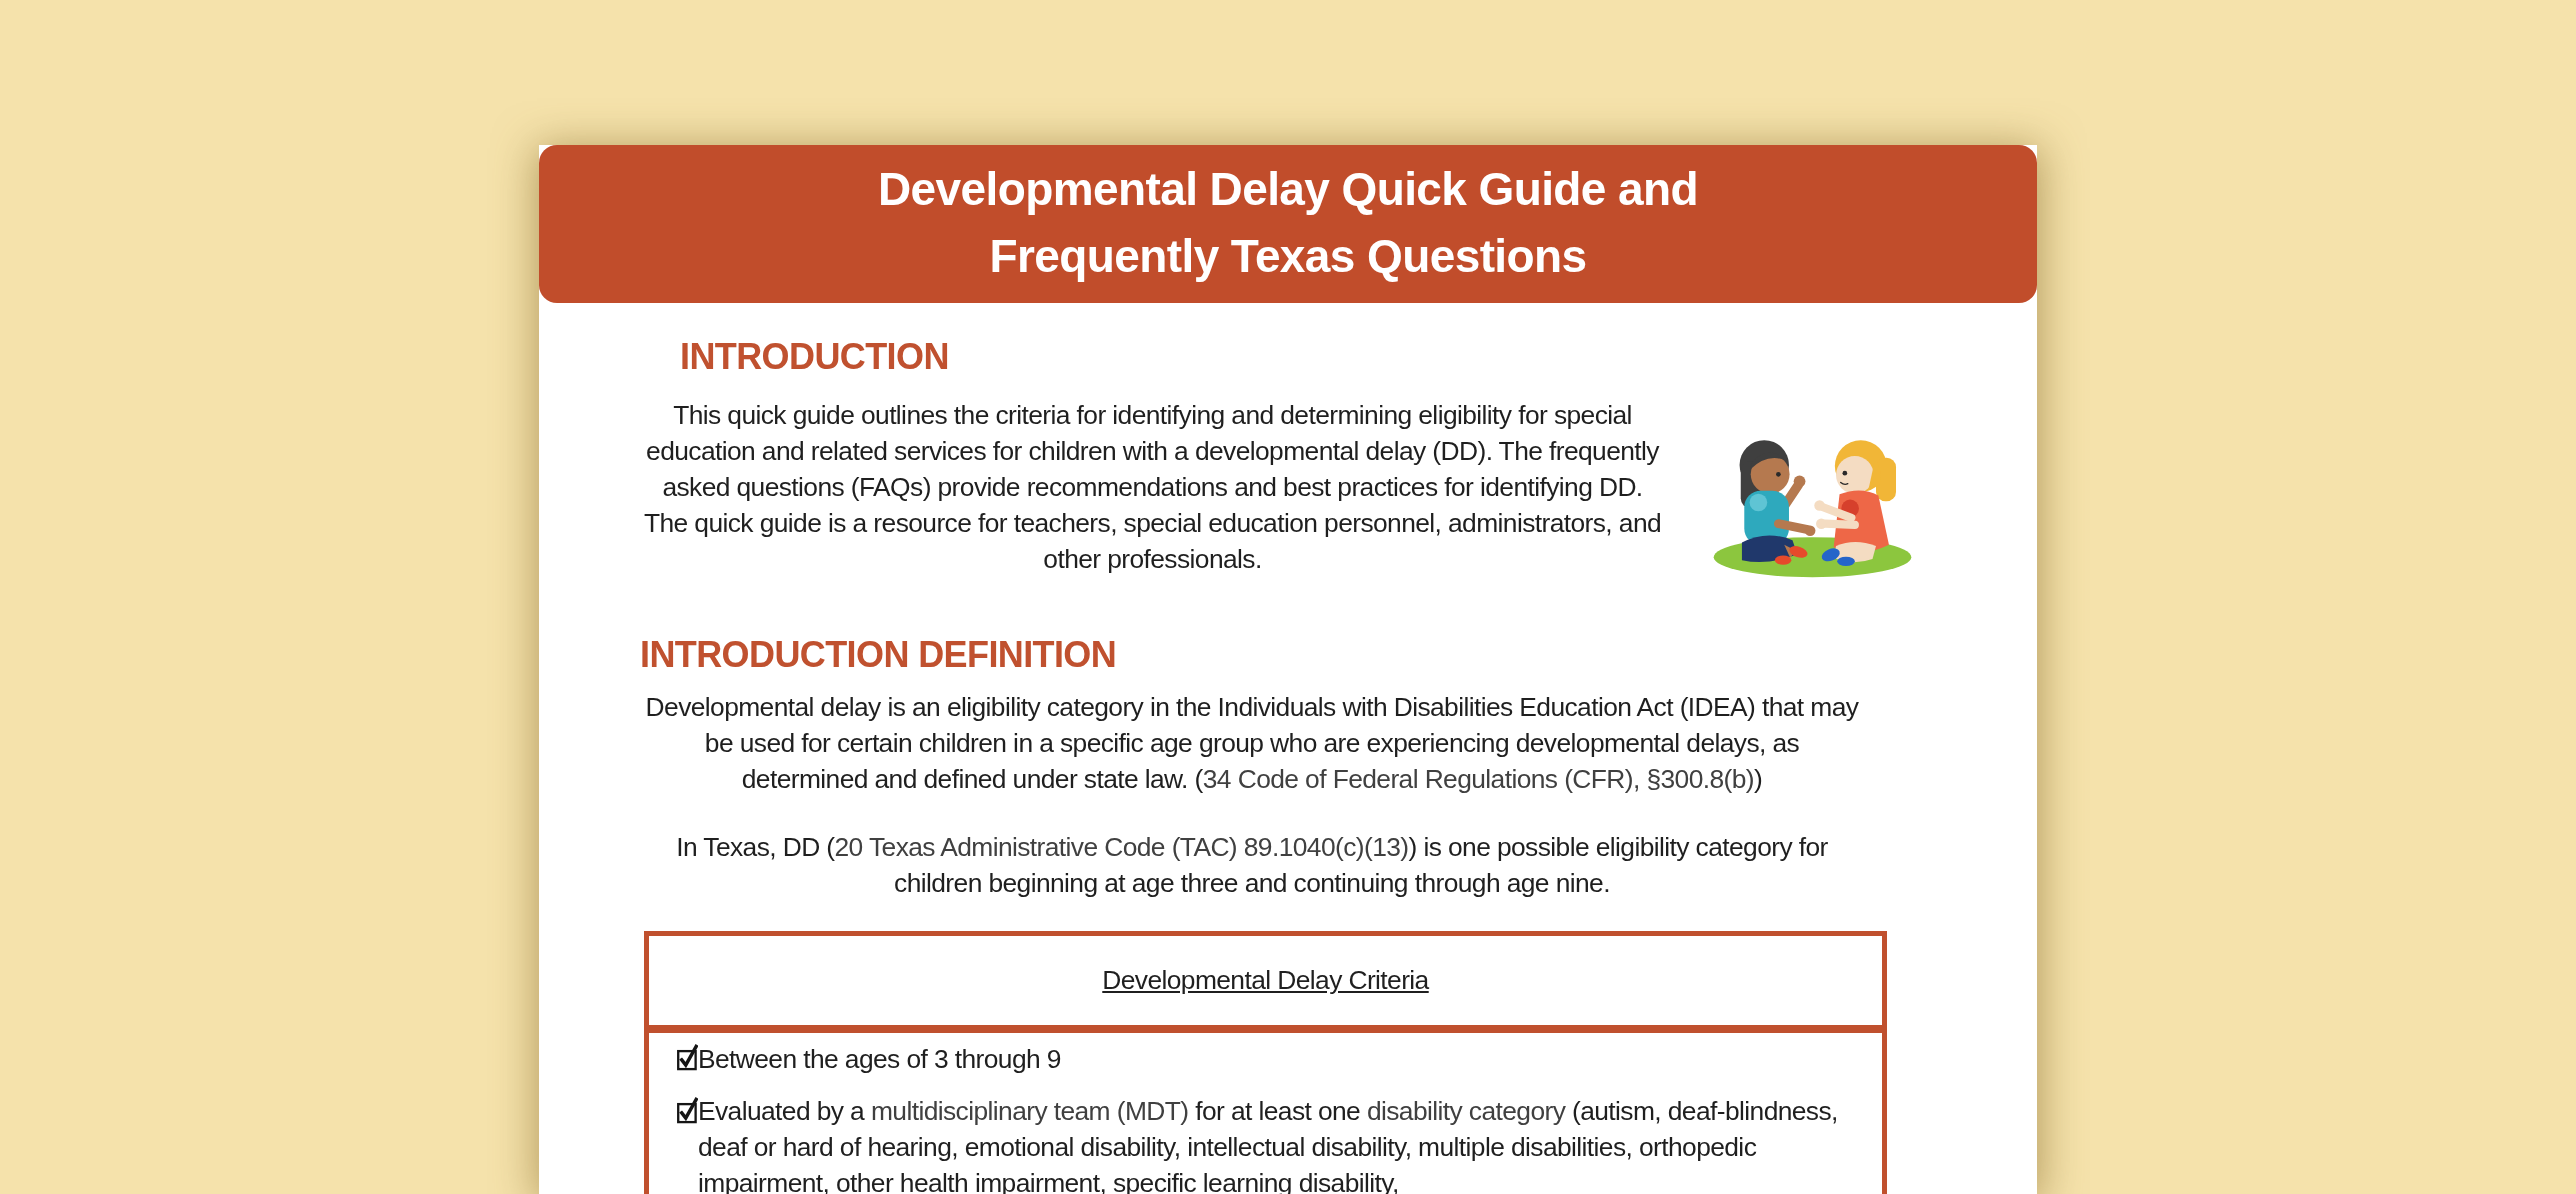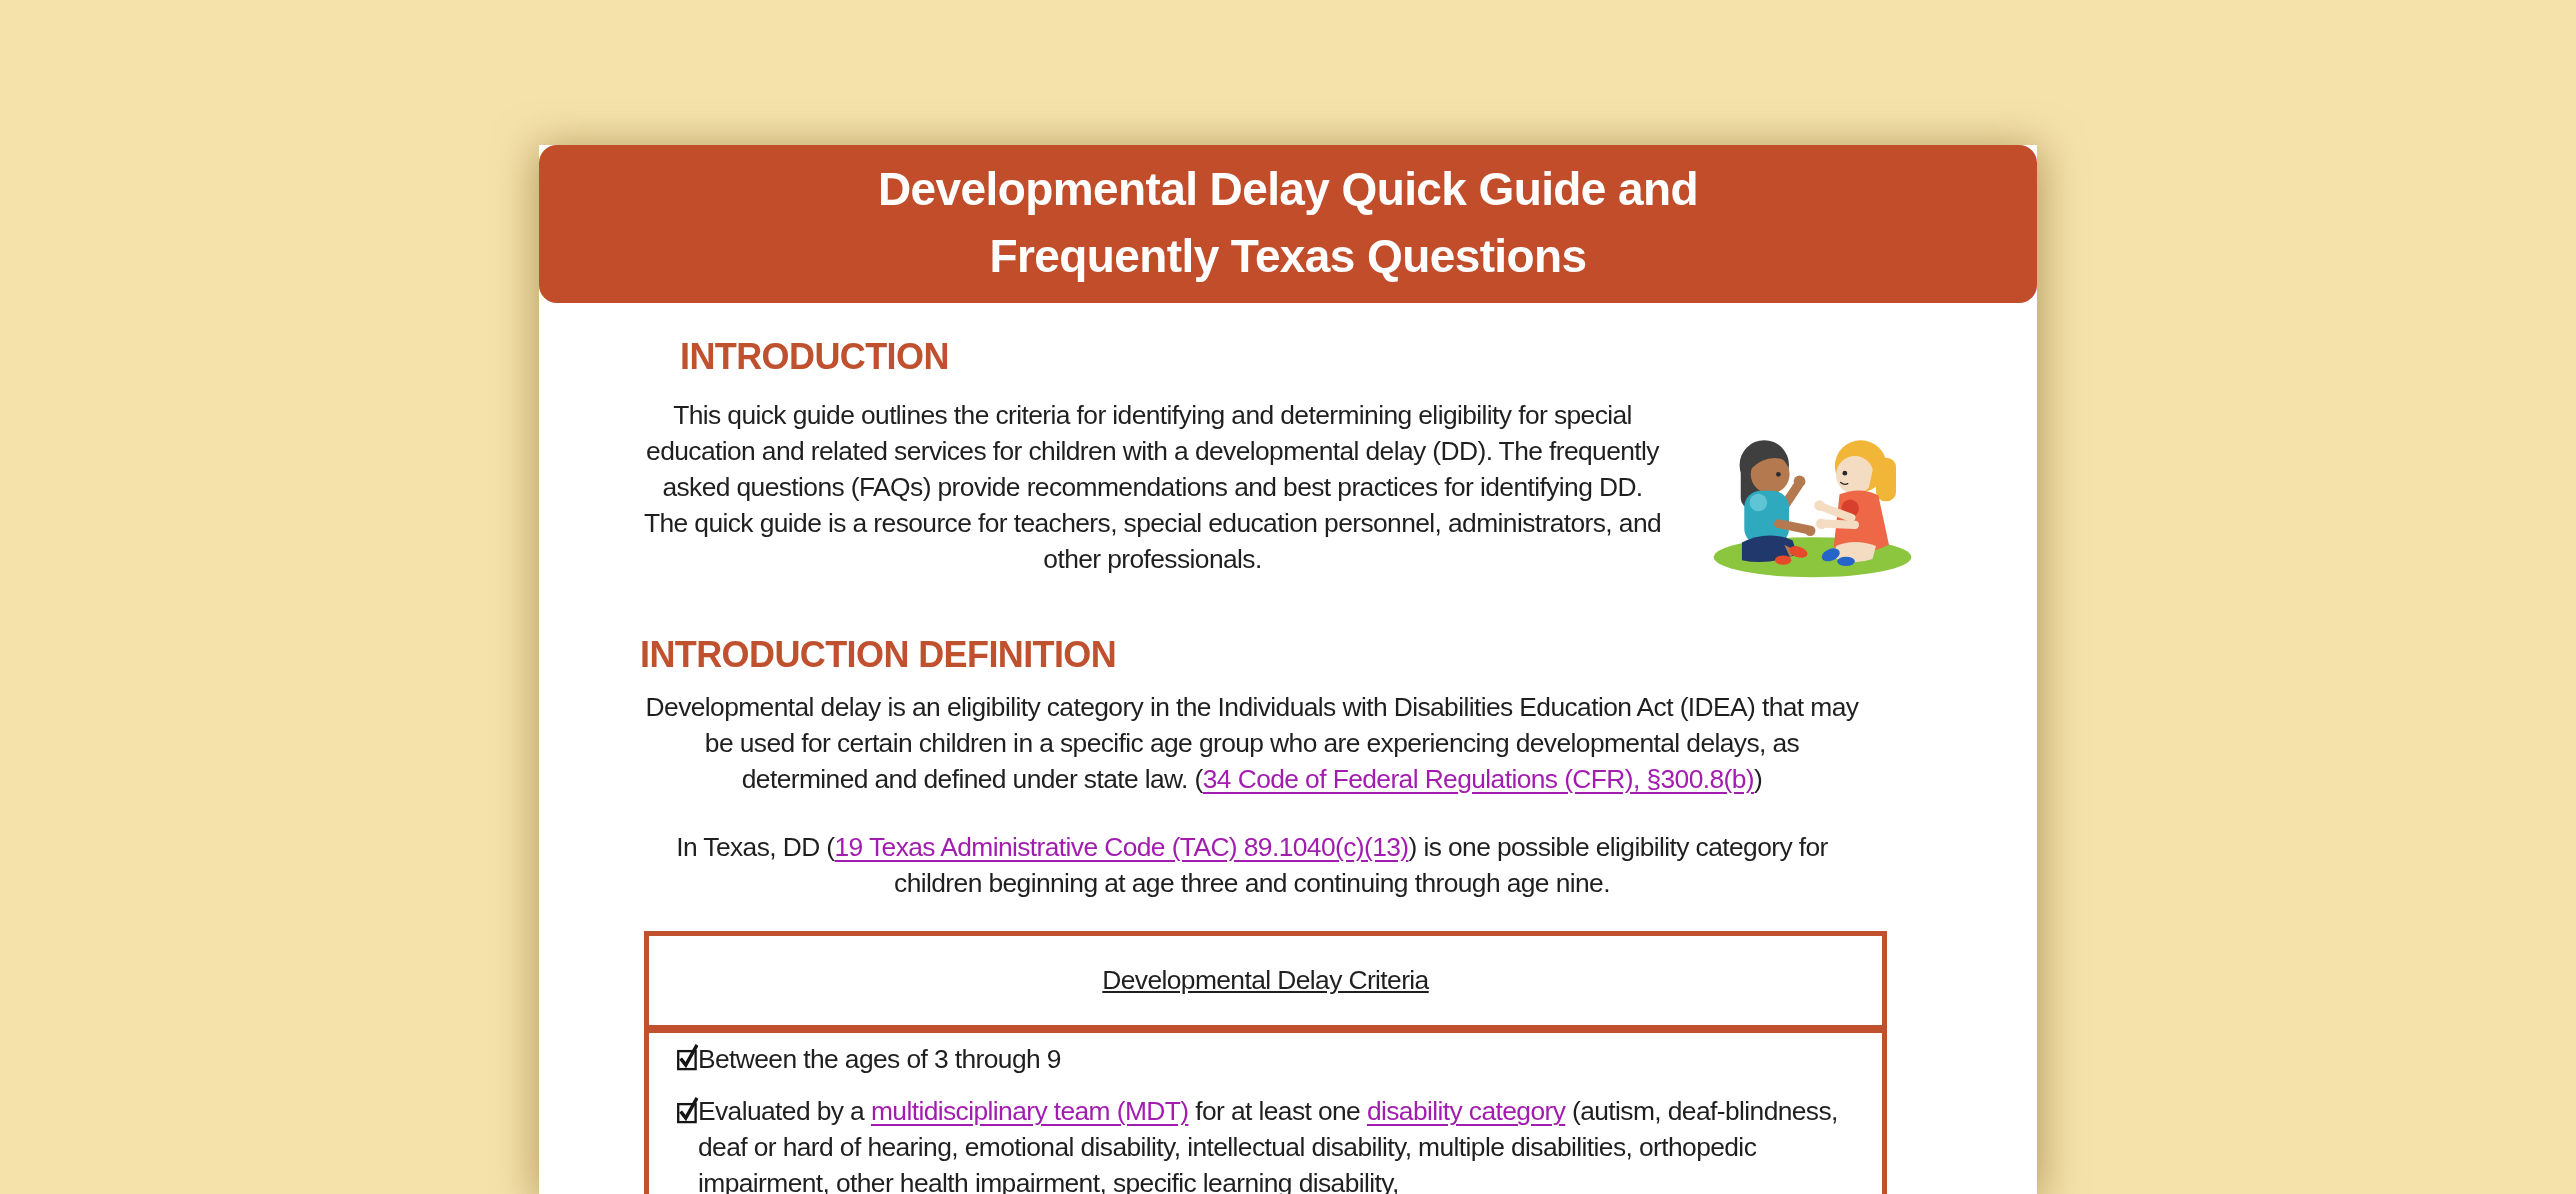--- a/index.html
+++ b/index.html
@@ -36,21 +36,21 @@
   .body-text {
     position:absolute; color:#1F1F1F; font-size:26.4px; line-height:36px;
     letter-spacing:-0.6px;
     text-align:center;
   }
   .intro-para { left:102px; top:252px; width:1023px; }
   .elig-p1    { left:102px; top:544px;  width:1222px; }
   .elig-p2    { left:102px; top:684px; width:1222px; }
 
   .doc-link {
-    color:#a21caf; text-decoration:underline; text-underline-offset:4.1px;
+    color:#404040; text-underline-offset:4.1px;
     text-decoration-thickness:1.8px; cursor:pointer;
   }
 
   .illustration { position:absolute; left:1170px; top:274px; width:207px; height:160px; }
 
   .criteria-table {
     position:absolute; left:105px; top:786px; width:1243px; min-height:411px;
     background:#FFFFFF; border:5.9px solid #C0502E;
   }
   .criteria-header {
@@ -113,21 +113,21 @@
       <circle cx="191" cy="178" r="9" fill="#F4DCC2"></circle>
       <path d="M216,216 Q248,202 284,216 L278,238 Q244,250 212,236 Z" fill="#F4DCC2"></path>
       <ellipse cx="207" cy="231" rx="16" ry="10" fill="#2565C9" transform="rotate(-22 207 231)"></ellipse>
       <ellipse cx="233" cy="242" rx="15" ry="8" fill="#2565C9"></ellipse>
     </svg>
 
     <h2 class="section-heading elig-heading">INTRODUCTION DEFINITION</h2>
 
     <p class="body-text elig-p1"><span>Developmental delay is an eligibility category in the Individuals with Disabilities Education Act (IDEA) that may be used for certain children in a specific age group who are experiencing developmental delays, as determined and defined under state law. (</span><a class="doc-link">34 Code of Federal Regulations (CFR), §300.8(b)</a><span>)</span></p>
 
-    <p class="body-text elig-p2"><span>In Texas, DD (</span><a class="doc-link">19 Texas Administrative Code (TAC) 89.1040(c)(13)</a><span>) is one possible eligibility category for children beginning at age three and continuing through age nine.</span></p>
+    <p class="body-text elig-p2"><span>In Texas, DD (</span><a class="doc-link">20 Texas Administrative Code (TAC) 89.1040(c)(13)</a><span>) is one possible eligibility category for children beginning at age three and continuing through age nine.</span></p>
 
     <div class="criteria-table">
       <div class="criteria-header">Developmental Delay Criteria</div>
       <div class="criteria-divider"></div>
       <div class="criteria-body">
 
         <div class="criteria-item">
           <svg class="checkbox" viewBox="0 0 36 50" xmlns="http://www.w3.org/2000/svg">
             <rect x="2" y="14" width="30" height="31" fill="none" stroke="#151515" stroke-width="4"></rect>
             <path d="M8,29 L15,38 L33,6" fill="none" stroke="#151515" stroke-width="6" stroke-linecap="square"></path>

